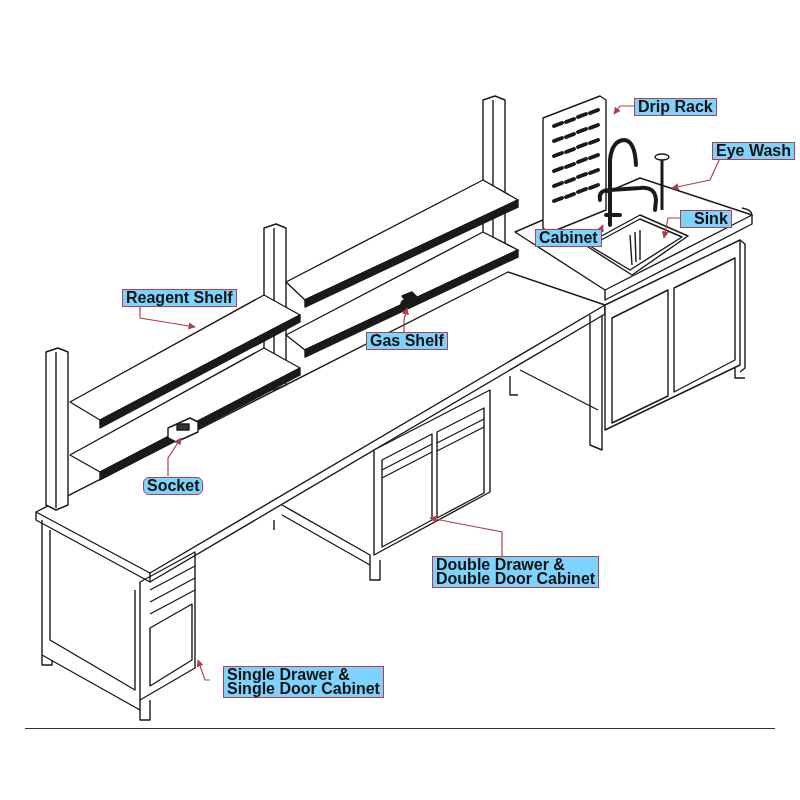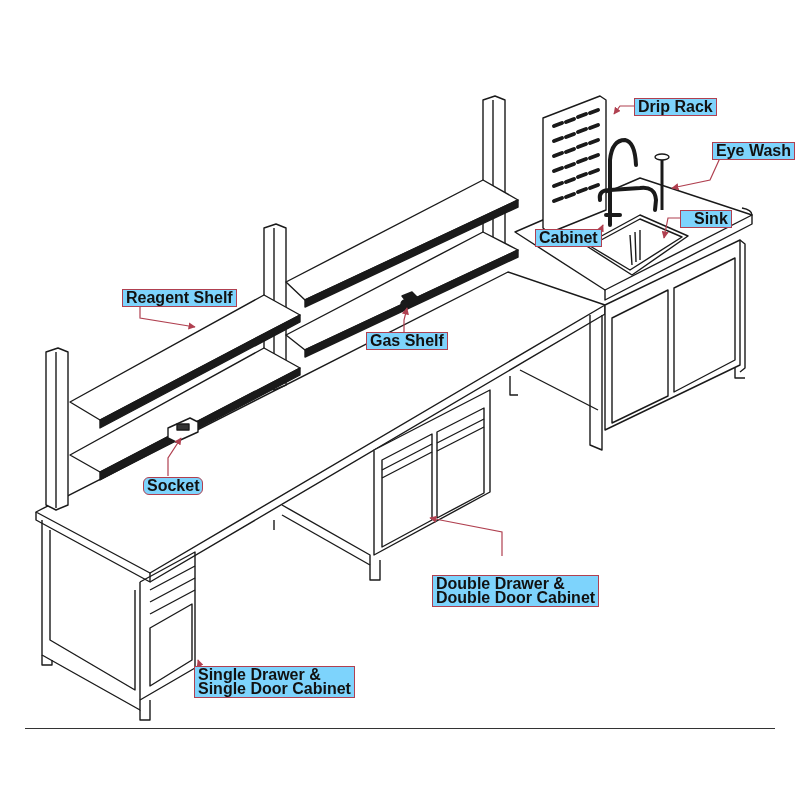--- a/index.html
+++ b/index.html
@@ -147,18 +147,18 @@
   </g>
 </svg>
 
 <div class="label" style="left:634px;top:98px;">Drip Rack</div>
 <div class="label" style="left:712px;top:142px;">Eye Wash</div>
 <div class="label" style="left:680px;top:210px;padding-left:13px;">Sink</div>
 <div class="label" style="left:535px;top:229px;">Cabinet</div>
 <div class="label" style="left:90px;top:289px;margin-left:32px;">Reagent Shelf</div>
 <div class="label" style="left:366px;top:332px;">Gas Shelf</div>
 <div class="label" style="left:143px;top:477px;border-radius:6px;">Socket</div>
-<div class="label" style="left:432px;top:575px;">Double Drawer &amp;
+<div class="label" style="left:432px;top:556px;">Double Drawer &amp;
 Double Door Cabinet</div>
-<div class="label" style="left:194px;top:666px;">Single Drawer &amp;
+<div class="label" style="left:223px;top:666px;">Single Drawer &amp;
 Single Door Cabinet</div>
 
 <div class="rule"></div>
 
 </body></html>

